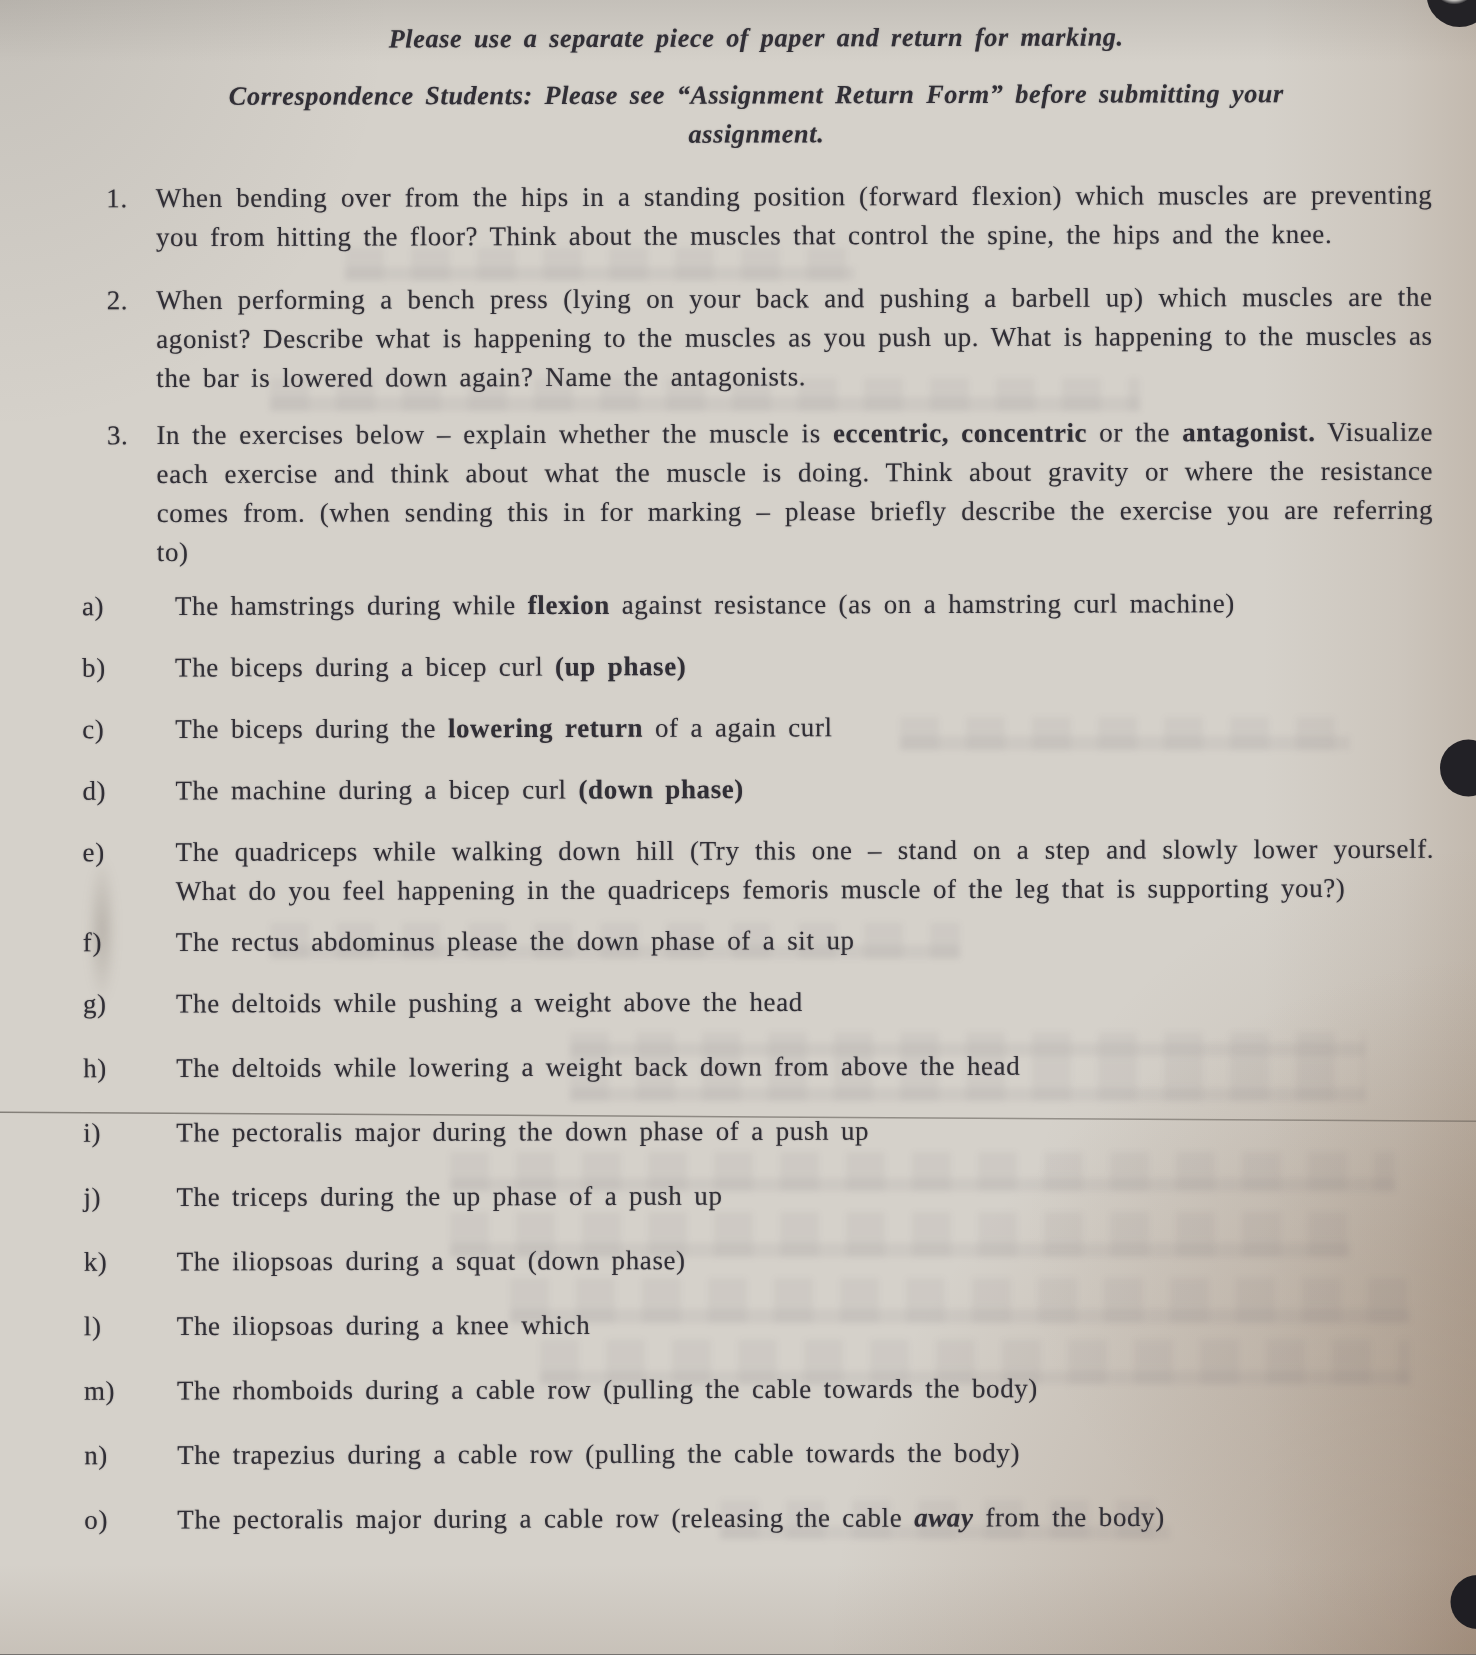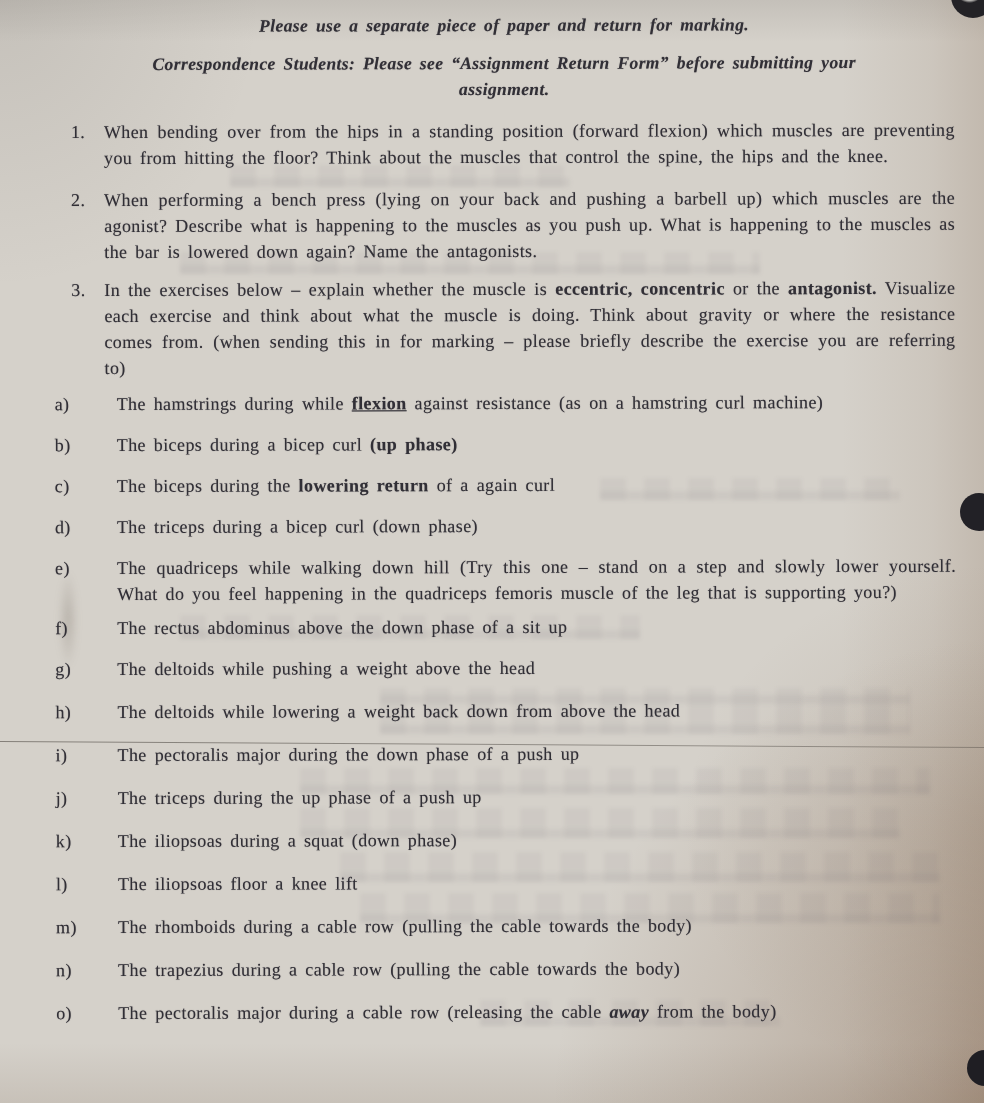--- a/index.html
+++ b/index.html
@@ -151,46 +151,46 @@
       <span class="q-text"><span>When performing a bench press (lying on your back and pushing a barbell up) which muscles are the agonist? Describe what is happening to the muscles as you push up. What is happening to the muscles as the bar is lowered down again? Name the antagonists.</span></span>
     </div>
 
     <div class="question q3">
       <span class="q-num">3.</span>
       <span class="q-text"><span>In the exercises below – explain whether the muscle is </span><span style="font-weight: bold;">eccentric, concentric</span><span> or the </span><span style="font-weight: bold;">antagonist.</span><span> Visualize each exercise and think about what the muscle is doing. Think about gravity or where the resistance comes from. (when sending this in for marking – please briefly describe the exercise you are referring to)</span></span>
     </div>
 
     <div class="item">
       <span class="item-letter">a)</span>
-      <span class="item-text"><span>The hamstrings during while </span><span style="font-weight: bold; text-decoration: underline;">flexion</span><span> against resistance (as on a hamstring curl machine)</span></span>
+      <span class="item-text"><span>The hamstrings during while </span><span style="font-weight: bold;">flexion</span><span> against resistance (as on a hamstring curl machine)</span></span>
     </div>
 
     <div class="item">
       <span class="item-letter">b)</span>
       <span class="item-text"><span>The biceps during a bicep curl </span><span style="font-weight: bold;">(up phase)</span></span>
     </div>
 
     <div class="item">
       <span class="item-letter">c)</span>
       <span class="item-text"><span>The biceps during the </span><span style="font-weight: bold;">lowering return</span><span> of a again curl</span></span>
     </div>
 
     <div class="item">
       <span class="item-letter">d)</span>
-      <span class="item-text"><span>The triceps during a bicep curl </span><span style="font-weight: normal;">(down phase)</span></span>
+      <span class="item-text"><span>The machine during a bicep curl </span><span style="font-weight: bold;">(down phase)</span></span>
     </div>
 
     <div class="item tight">
       <span class="item-letter">e)</span>
       <span class="item-text"><span>The quadriceps while walking down hill (Try this one – stand on a step and slowly lower yourself. What do you feel happening in the quadriceps femoris muscle of the leg that is supporting you?)</span></span>
     </div>
 
     <div class="item">
       <span class="item-letter">f)</span>
-      <span class="item-text"><span>The rectus abdominus above the </span><span style="font-weight: normal;">down phase</span><span> of a sit up</span></span>
+      <span class="item-text"><span>The rectus abdominus please the </span><span style="font-weight: normal;">down phase</span><span> of a sit up</span></span>
     </div>
 
     <div class="item lower">
       <span class="item-letter">g)</span>
       <span class="item-text"><span>The deltoids while pushing a weight above the head</span></span>
     </div>
 
     <div class="item lower">
       <span class="item-letter">h)</span>
       <span class="item-text"><span>The deltoids while lowering a weight back down from above the head</span></span>
@@ -206,21 +206,21 @@
       <span class="item-text"><span>The triceps during the up phase of a push up</span></span>
     </div>
 
     <div class="item lower">
       <span class="item-letter">k)</span>
       <span class="item-text"><span>The iliopsoas during a squat (down phase)</span></span>
     </div>
 
     <div class="item lower">
       <span class="item-letter">l)</span>
-      <span class="item-text"><span>The iliopsoas floor a knee lift</span></span>
+      <span class="item-text"><span>The iliopsoas during a knee which</span></span>
     </div>
 
     <div class="item lower">
       <span class="item-letter">m)</span>
       <span class="item-text"><span>The rhomboids during a cable row (pulling the cable towards the body)</span></span>
     </div>
 
     <div class="item lower">
       <span class="item-letter">n)</span>
       <span class="item-text"><span>The trapezius during a cable row (pulling the cable towards the body)</span></span>

